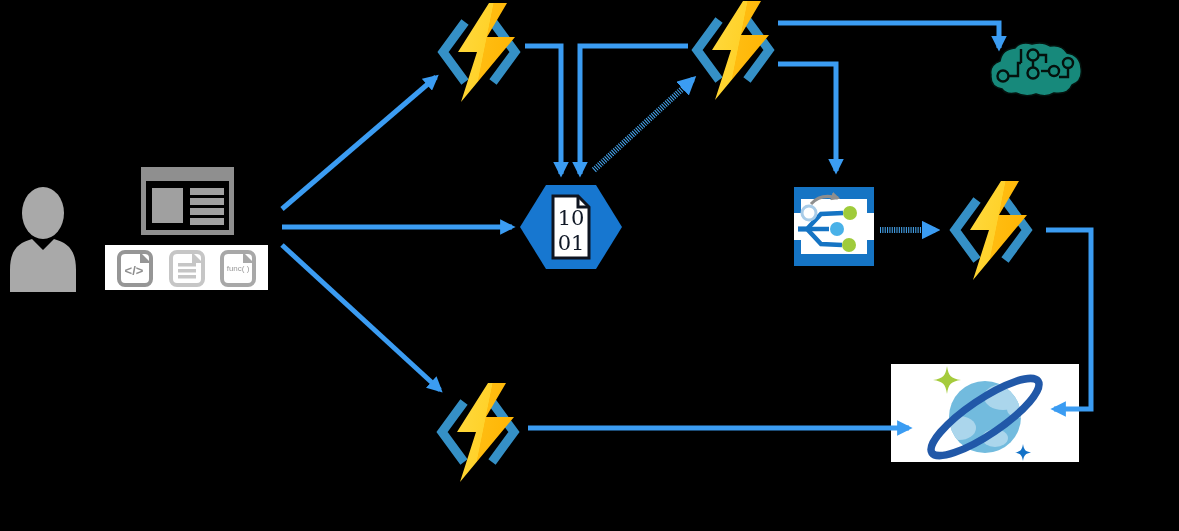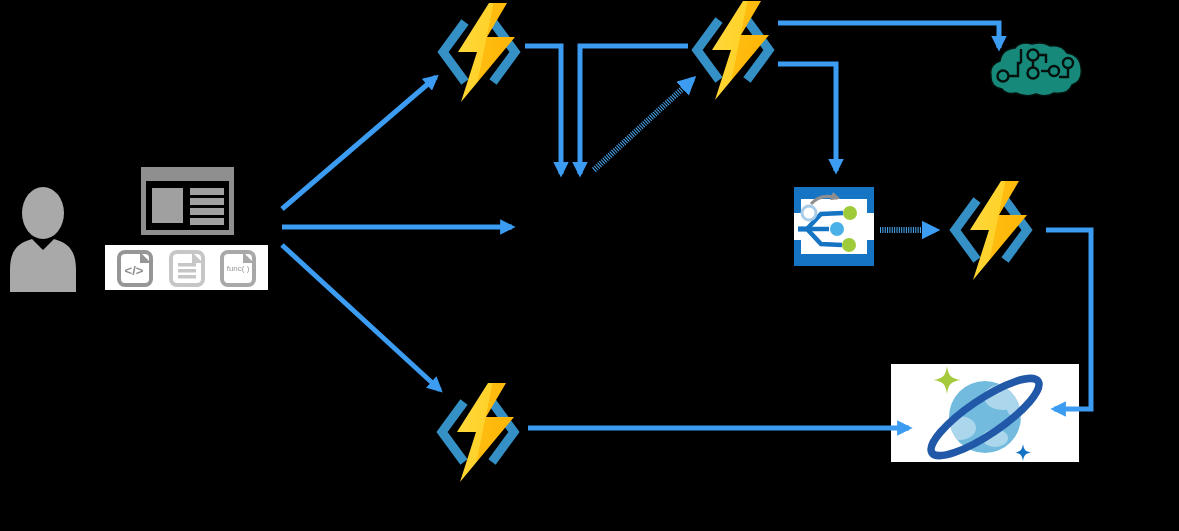--- a/index.html
+++ b/index.html
@@ -91,20 +91,29 @@
   </div>
 
   <div class="node" style="left:432px;top:383px">
     <svg width="92" height="99" viewBox="0 0 92 99">
       <path d="M32,19 L10,49 L32,79" fill="none" stroke="#3590C6" stroke-width="9"></path>
       <path d="M60,19 L82,49 L60,79" fill="none" stroke="#3590C6" stroke-width="9"></path>
       <polygon points="56,0 25,49 44,49 28,99 82,34 54,34 74,0" fill="url(#boltGrad)"></polygon>
     </svg>
   </div>
 
+  <div class="node" style="left:520px;top:183px">
+    <svg width="102" height="88" viewBox="0 0 102 88">
+      <polygon points="0,44 26,2 76,2 102,44 76,86 26,86" fill="#1777D0"></polygon>
+      <path d="M33,13 L58,13 L69,24 L69,75 L33,75 Z" fill="#FFFFFF" stroke="#0E1420" stroke-width="3"></path>
+      <path d="M58,13 L58,24 L69,24" fill="none" stroke="#0E1420" stroke-width="3"></path>
+      <text x="51" y="42" text-anchor="middle" font-size="21" fill="#101826" font-family="DejaVu Serif, serif">10</text>
+      <text x="51" y="67" text-anchor="middle" font-size="21" fill="#101826" font-family="DejaVu Serif, serif">01</text>
+    </svg>
+  </div>
 
   <div class="node" style="left:794px;top:187px">
     <svg width="80" height="79" viewBox="0 0 80 79">
       <defs>
         <marker id="arrGray" viewBox="0 0 6 6" refX="4.5" refY="3" markerWidth="3" markerHeight="3" orient="auto" markerUnits="strokeWidth">
           <path d="M0,0 L6,3 L0,6 Z" fill="#8E8E8E"></path>
         </marker>
       </defs>
       <rect x="0" y="0" width="80" height="79" fill="#FFFFFF"></rect>
       <rect x="0" y="0" width="80" height="12" fill="#1574C4"></rect>

